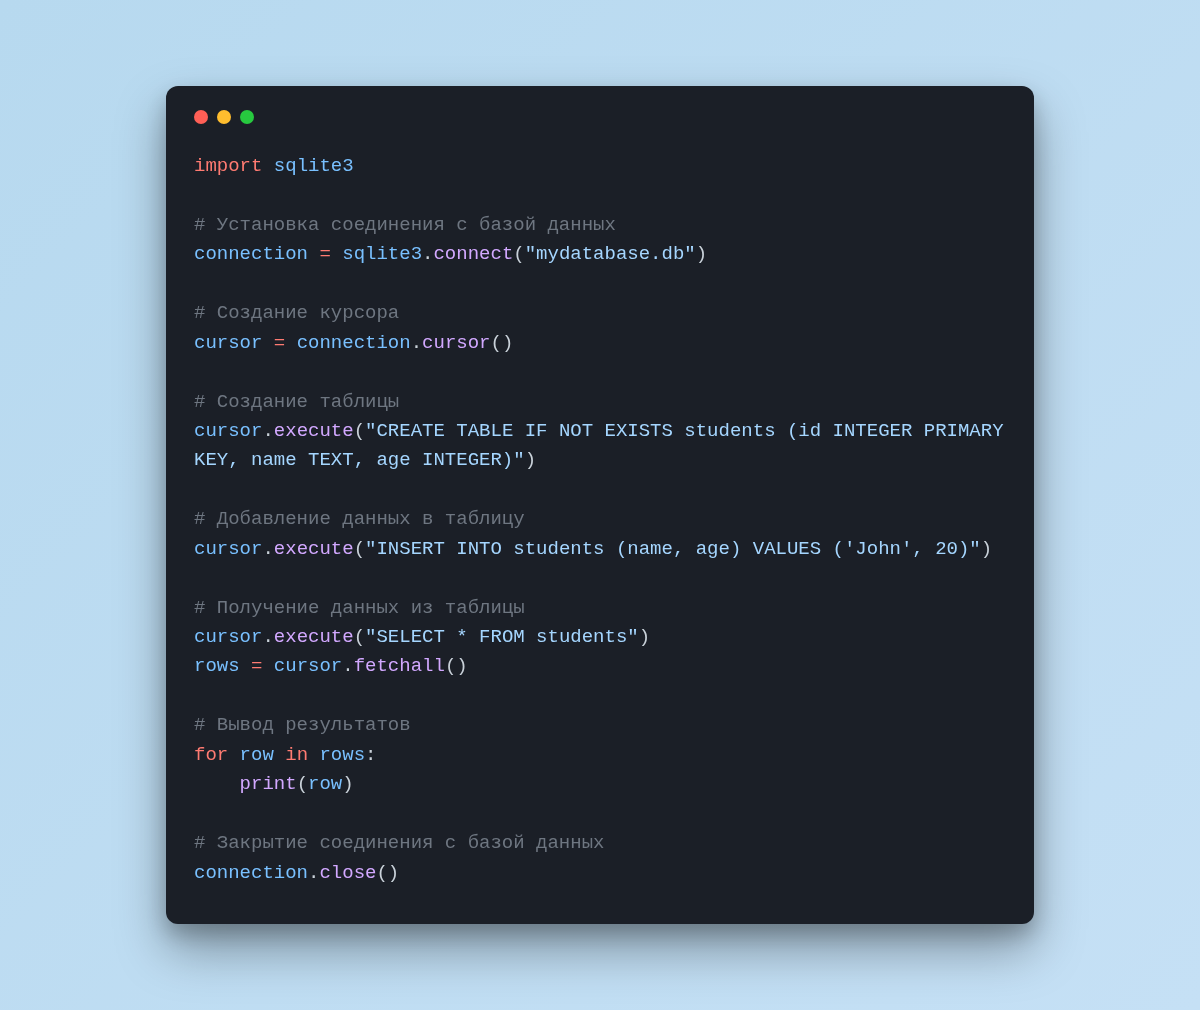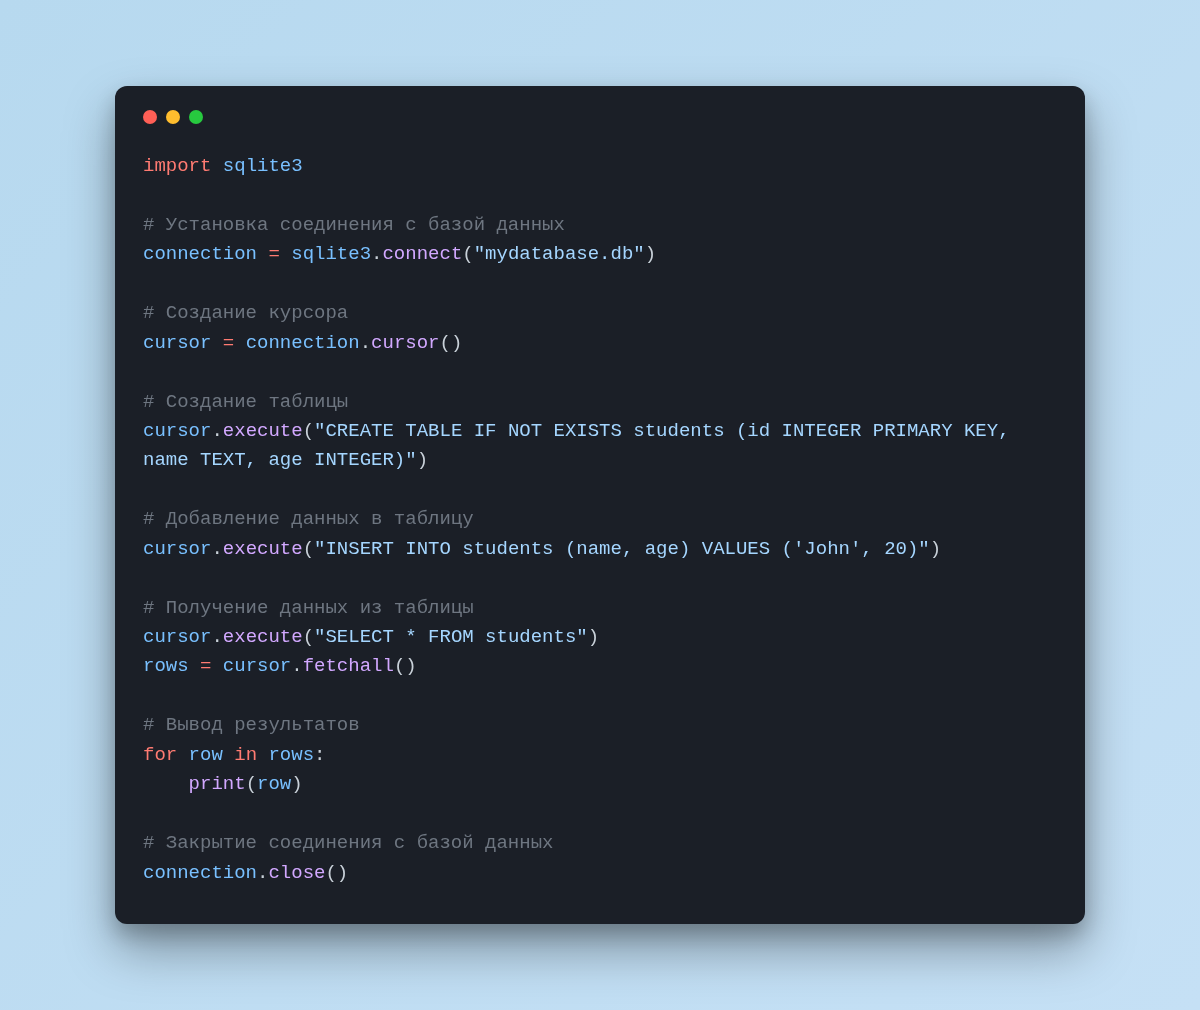--- a/index.html
+++ b/index.html
@@ -6,21 +6,21 @@
   body {
     background: linear-gradient(135deg, #b7d9ef 0%, #c5e0f5 100%);
     width: 1200px;
     height: 1010px;
     display: flex;
     align-items: center;
     justify-content: center;
     font-family: ui-monospace, SFMono-Regular, "SF Mono", Menlo, Consolas, "Liberation Mono", monospace;
   }
   .window {
-    width: 970px;
+    width: 868px;
     background: #1b1f27;
     border-radius: 12px;
     box-shadow: 0 25px 50px rgba(0,0,0,0.35), 0 10px 20px rgba(0,0,0,0.2);
     padding: 24px 28px 36px 28px;
   }
   .titlebar {
     display: flex;
     gap: 9px;
     margin-bottom: 28px;
   }

